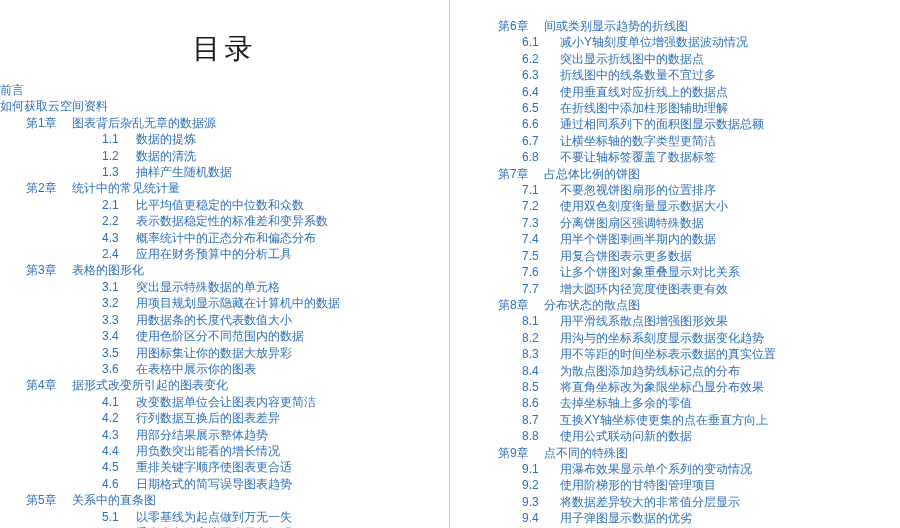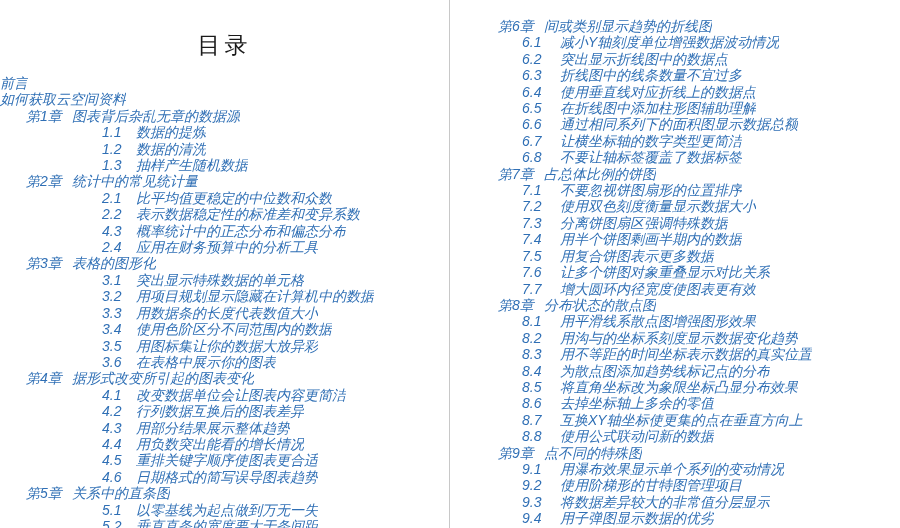--- a/index.html
+++ b/index.html
@@ -26,40 +26,39 @@
     top: 0;
     width: 449px; height: 528px;
     padding: 0;
   }
   .col-left { left: 0; }
   .col-right { left: 450px; }
 
   .toc-title {
     text-align: center;
     font-family: "Liberation Serif", serif;
-    font-size: 23px;
+    font-size: 28px;
     color: #1a1a1a;
     letter-spacing: 4px;
     margin: 30px 0 12px 0;
     font-weight: normal;
   }
 
   .toc-list {
     list-style: none;
     margin: 0;
     padding: 0 8px 0 0;
   }
   .toc-list li {
     display: flex;
     align-items: baseline;
-    font-size: 14px;
+    font-size: 12px;
     line-height: 16.4px;
     color: #2f6fb5;
     white-space: nowrap;
-    font-style: italic;
   }
   .num {
     display: inline-block;
     text-align: left;
     flex: 0 0 auto;
     color: #2f6fb5;
   }
   .txt {
     color: #2f6fb5;
     flex: 0 1 auto;

